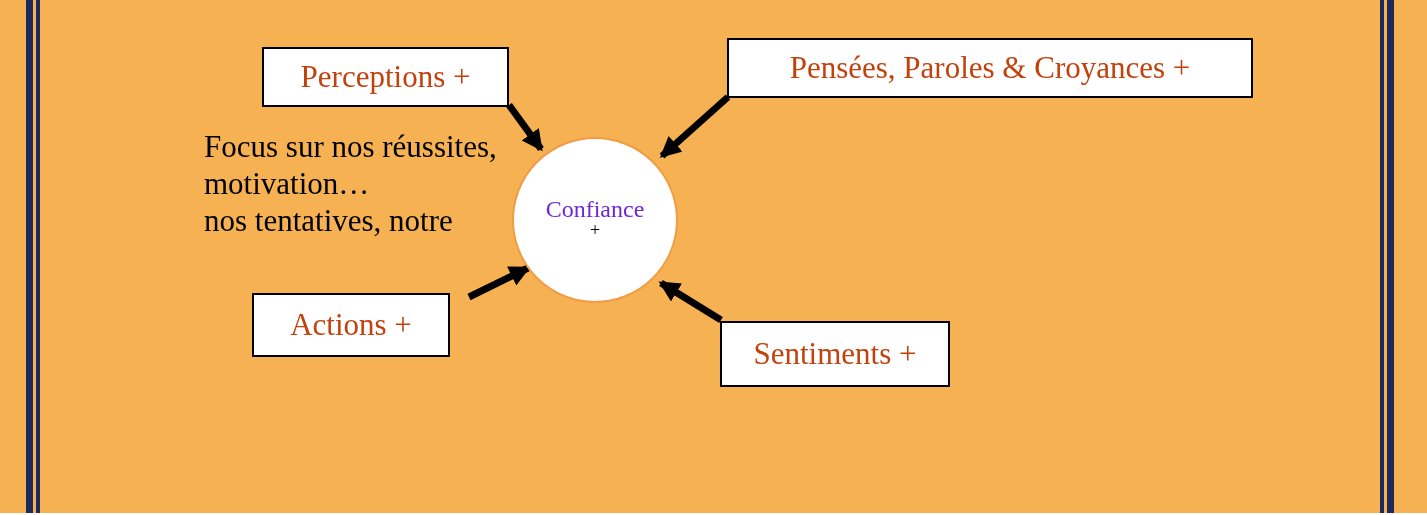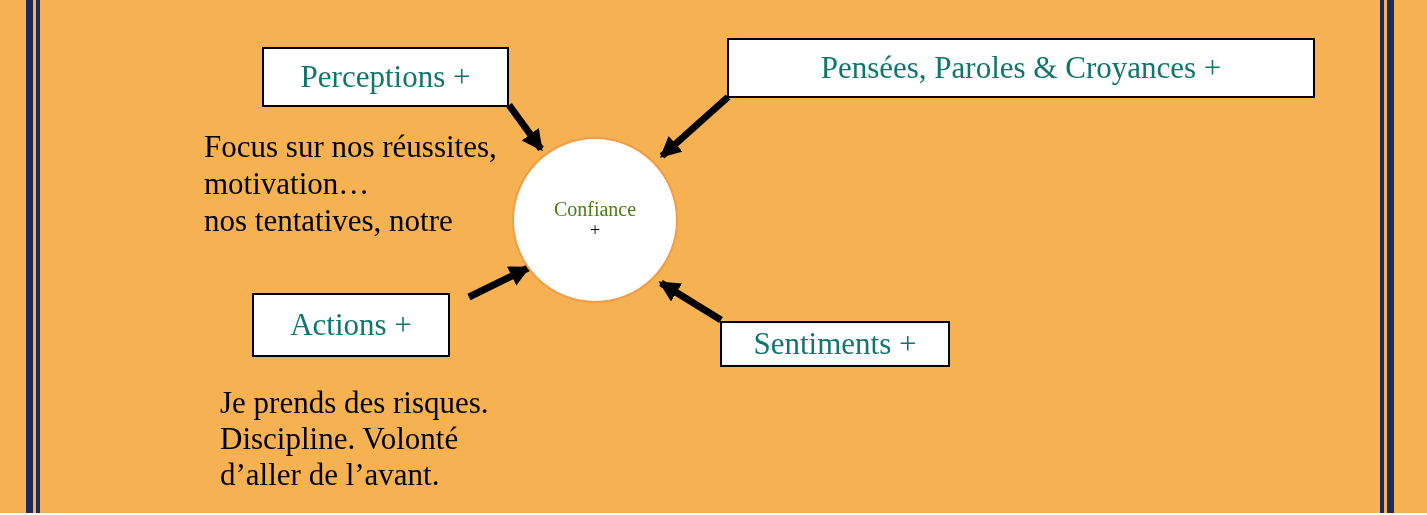--- a/index.html
+++ b/index.html
@@ -27,44 +27,44 @@
   .bar-right-thick { left: 1387px; width: 7px; }
 
   .node-box {
     position: absolute;
     background: #FFFFFF;
     border: 2px solid #000000;
     display: flex;
     align-items: center;
     justify-content: center;
     font-size: 31px;
-    color: #0f766e;
+    color: #c2410c;
     white-space: nowrap;
     z-index: 3;
   }
   .box-perceptions { left: 262px; top: 47px;  width: 247px; height: 60px; }
-  .box-pensees     { left: 727px; top: 38px;  width: 588px; height: 60px; }
+  .box-pensees     { left: 727px; top: 38px;  width: 526px; height: 60px; }
   .box-actions     { left: 252px; top: 293px; width: 198px; height: 64px; }
-  .box-sentiments  { left: 720px; top: 321px; width: 230px; height: 46px; }
+  .box-sentiments  { left: 720px; top: 321px; width: 230px; height: 66px; }
 
   .center-circle {
     position: absolute;
     left: 512px; top: 137px;
     width: 166px; height: 166px;
     background: #FFFFFF;
     border: 2px solid #F29C45;
     border-radius: 50%;
     display: flex;
     flex-direction: column;
     align-items: center;
     justify-content: center;
     z-index: 2;
     text-align: center;
   }
-  .center-circle .circle-title { font-size: 20px; line-height: 21px; color: #4d7c0f; }
+  .center-circle .circle-title { font-size: 24px; line-height: 21px; color: #6d28d9; }
   .center-circle .circle-sign  { font-size: 18px; line-height: 21px; color: #000; }
 
   .note {
     position: absolute;
     font-size: 31px;
     color: #000000;
     z-index: 3;
   }
   .note .line { white-space: nowrap; }
   .note-perceptions { left: 204px; top: 128px; line-height: 37px; }
@@ -119,19 +119,14 @@
     <div class="circle-sign">+</div>
   </div>
 
   <div class="note note-perceptions">
     <div class="line">Focus sur nos réussites,</div>
     <div class="line">motivation…</div>
     <div class="line">nos tentatives, notre</div>
   </div>
 
 
-  <div class="note note-actions">
-    <div class="line">Je prends des risques.</div>
-    <div class="line">Discipline. Volonté</div>
-    <div class="line">d’aller de l’avant.</div>
-  </div>
 
 </div>
 
 </body></html>

